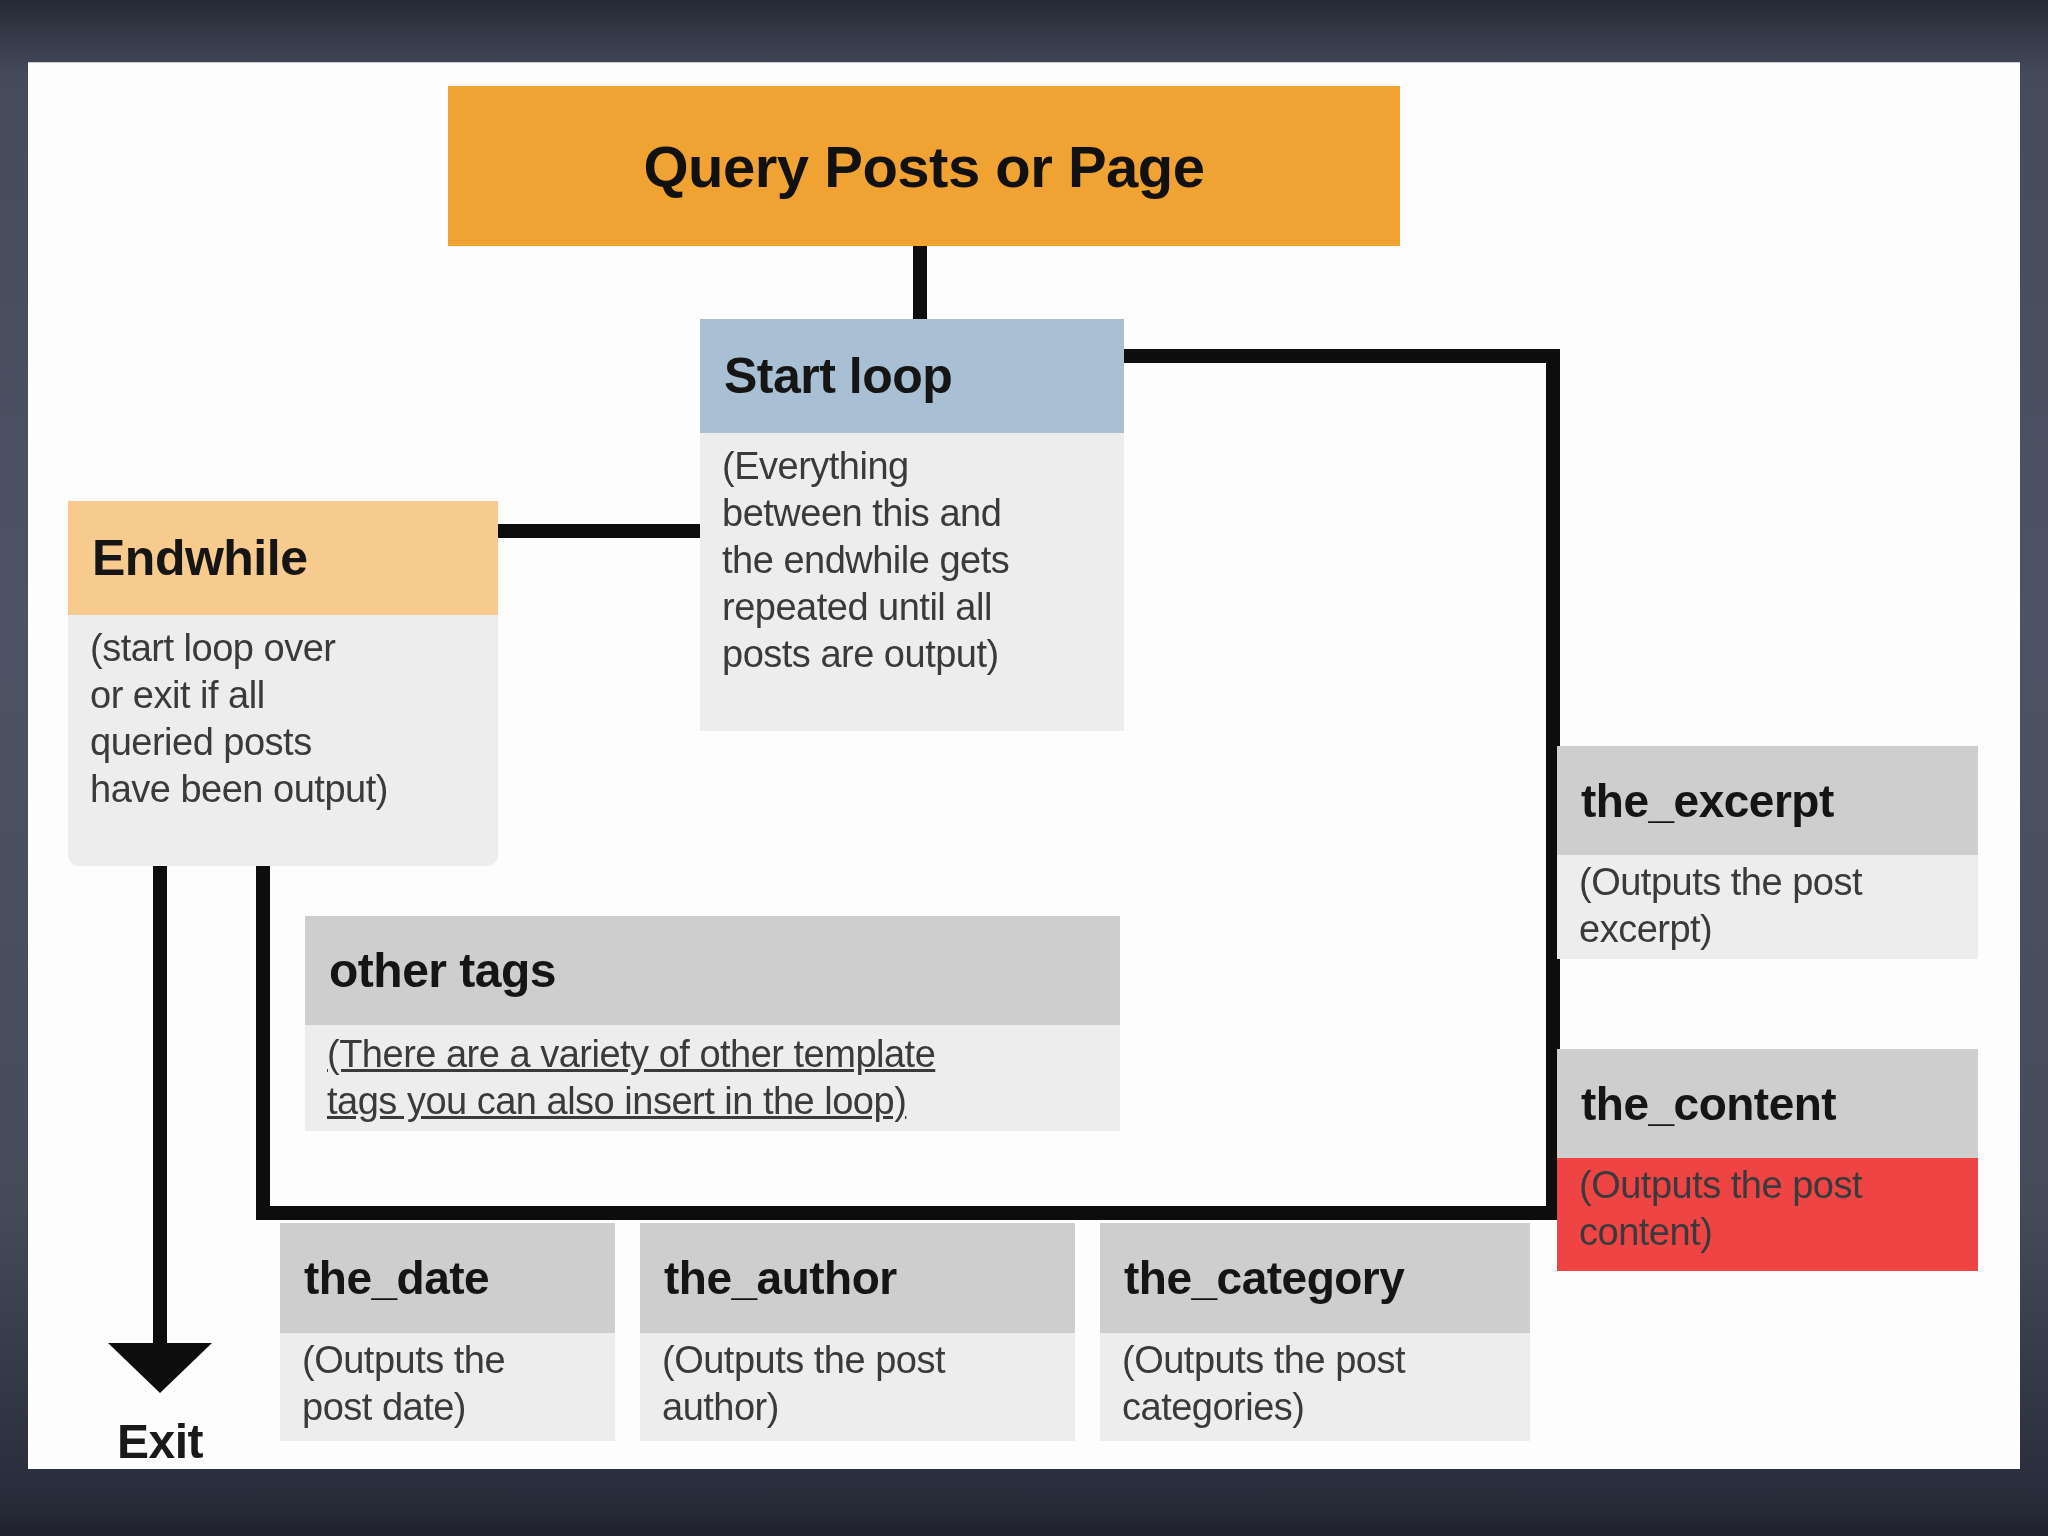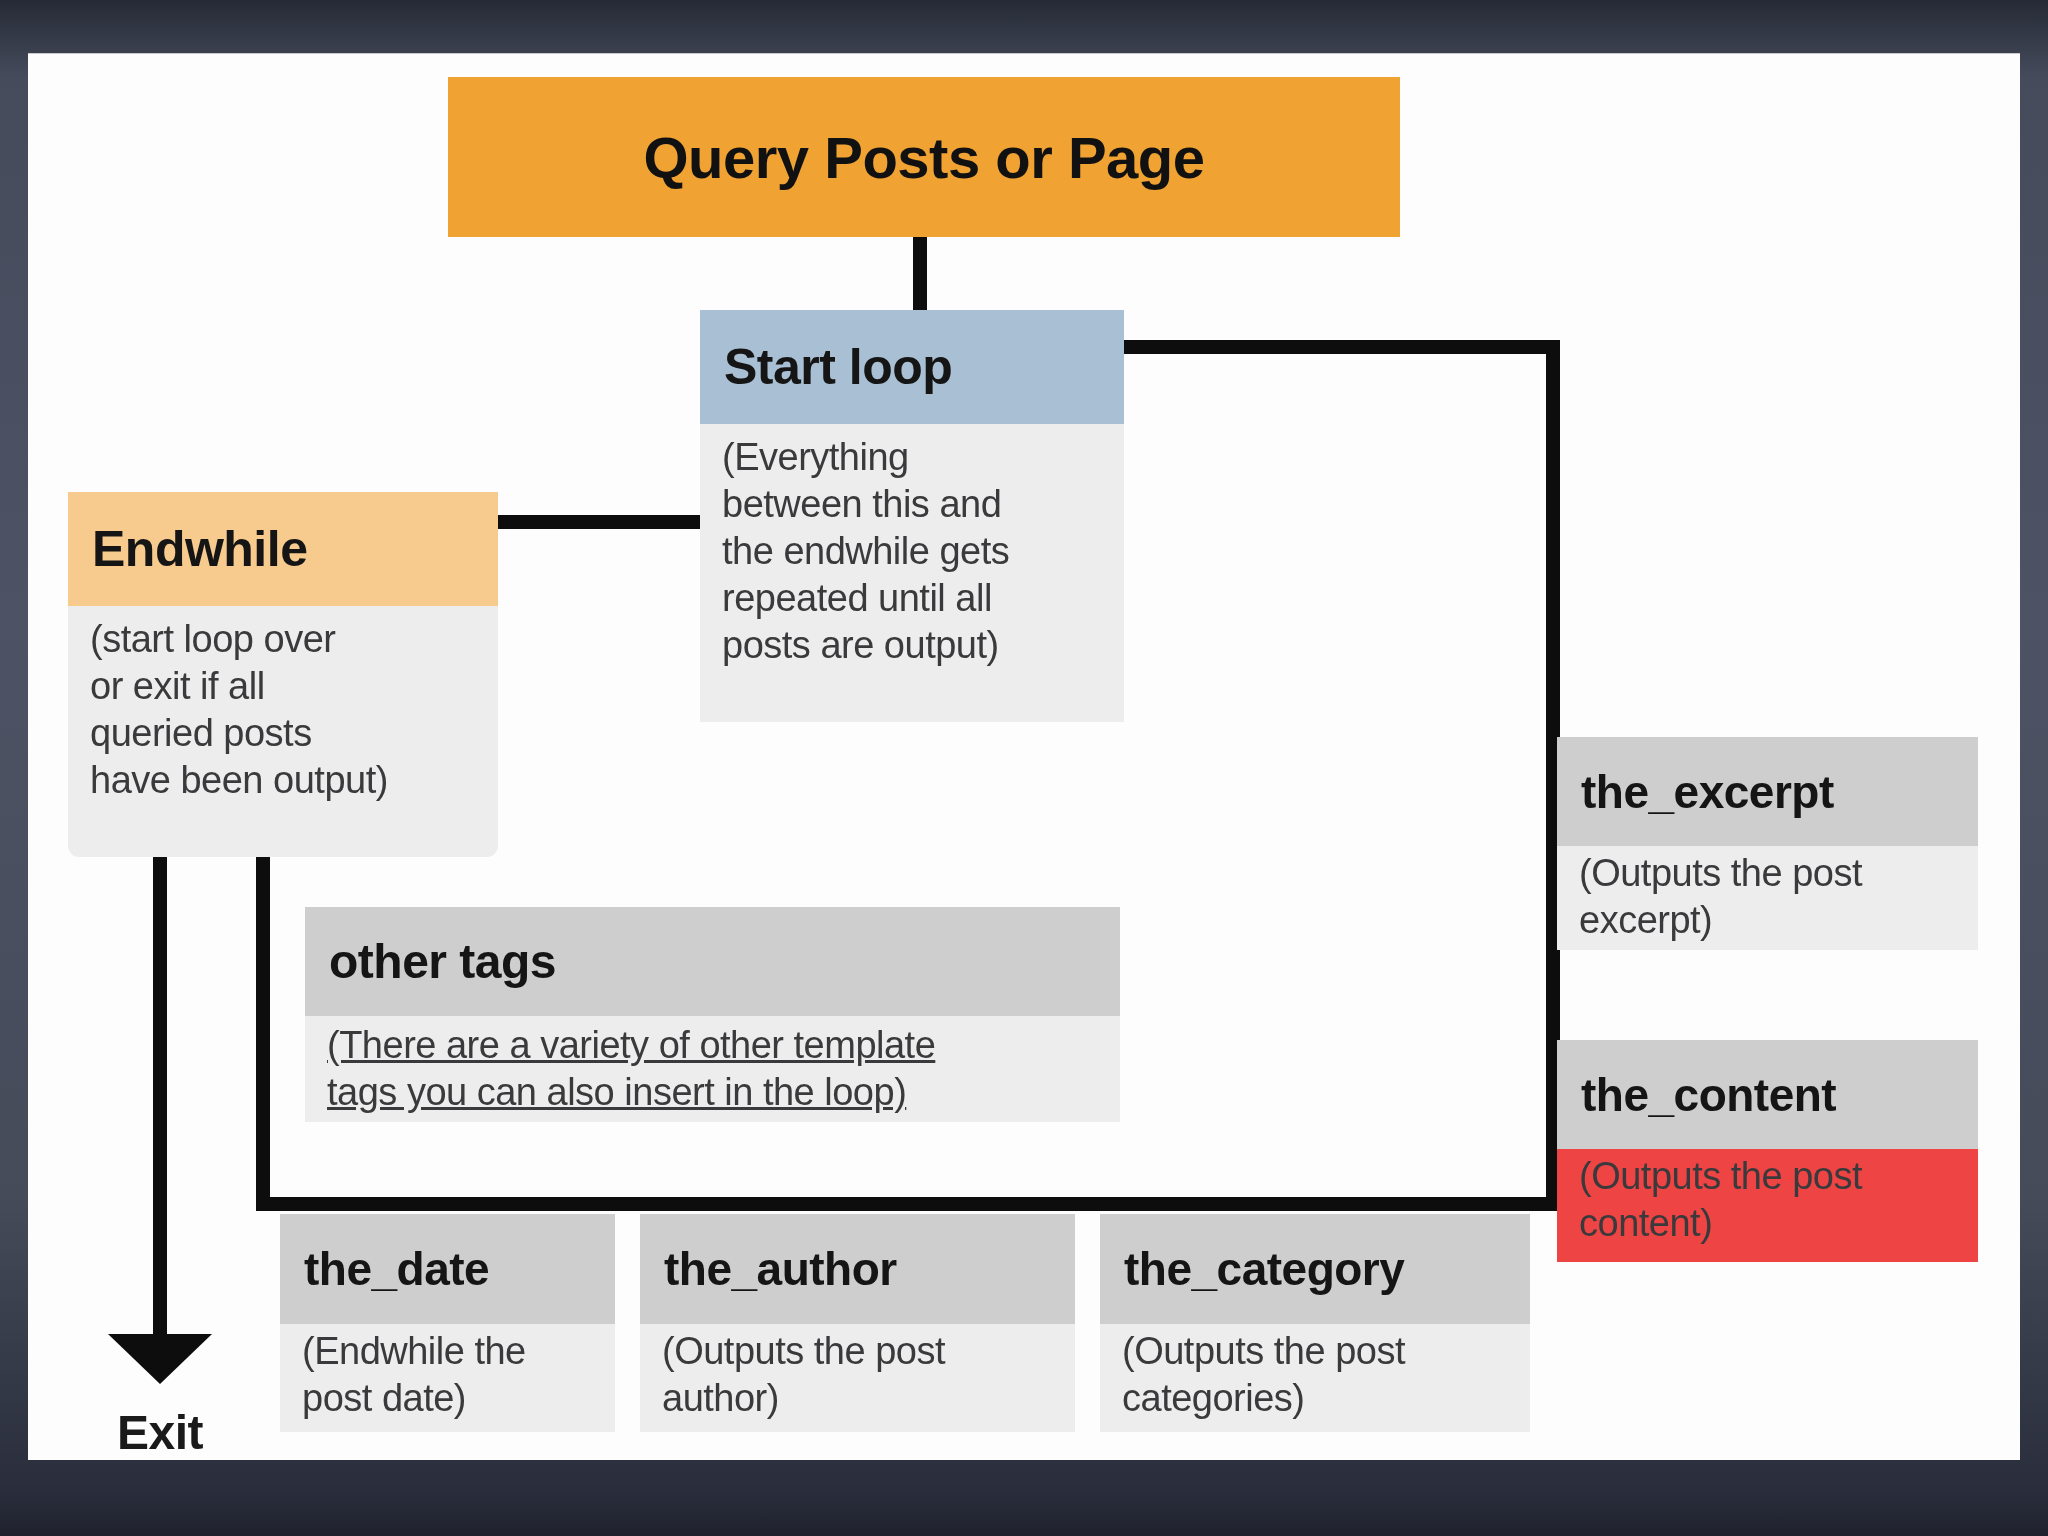--- a/index.html
+++ b/index.html
@@ -2,21 +2,21 @@
 <html><head>
 <meta charset="utf-8">
 <style>
   html,body{margin:0;padding:0;background:#3035433;}
   .stage{
     position:relative;width:2048px;height:1536px;overflow:hidden;
     font-family:"Liberation Sans",sans-serif;
     background:linear-gradient(180deg,#262a36 0%,#454b5b 5%,#4d5364 40%,#454b59 78%,#2a2e3c 97%,#1f222d 100%);
   }
   .canvas{
-    position:absolute;left:28px;top:53px;width:1992px;height:1406px;
+    position:absolute;left:28px;top:62px;width:1992px;height:1406px;
     border-top:1px solid #c9c9c9;
   }
   .conn{position:absolute;}
   .node{position:absolute;}
   .node-header{
     display:flex;align-items:center;
     font-weight:700;color:#151515;
     padding:12px 24px;letter-spacing:-0.5px;
   }
   .node-body{
@@ -87,21 +87,21 @@
     </div>
 
     <div class="node" style="left: 1529px; top: 986px; width: 421px; height: 222px; background-color: #ef4444;">
       <div class="node-header" style="height: 85px; font-size: 46px; background-color: rgb(206, 206, 206);">the_content</div>
       <div class="node-body" style="padding-top:4px;">(Outputs the post
 content)</div>
     </div>
 
     <div class="node" style="left: 252px; top: 1160px; width: 335px; height: 218px; background-color: rgb(237, 237, 238);">
       <div class="node-header" style="height: 86px; font-size: 46px; background-color: rgb(206, 206, 206);">the_date</div>
-      <div class="node-body" style="padding-top:4px;">(Endwhile the
+      <div class="node-body" style="padding-top:4px;">(Outputs the
 post date)</div>
     </div>
 
     <div class="node" style="left: 612px; top: 1160px; width: 435px; height: 218px; background-color: rgb(237, 237, 238);">
       <div class="node-header" style="height: 86px; font-size: 46px; background-color: rgb(206, 206, 206);">the_author</div>
       <div class="node-body" style="padding-top:4px;">(Outputs the post
 author)</div>
     </div>
 
     <div class="node" style="left: 1072px; top: 1160px; width: 430px; height: 218px; background-color: rgb(237, 237, 238);">

